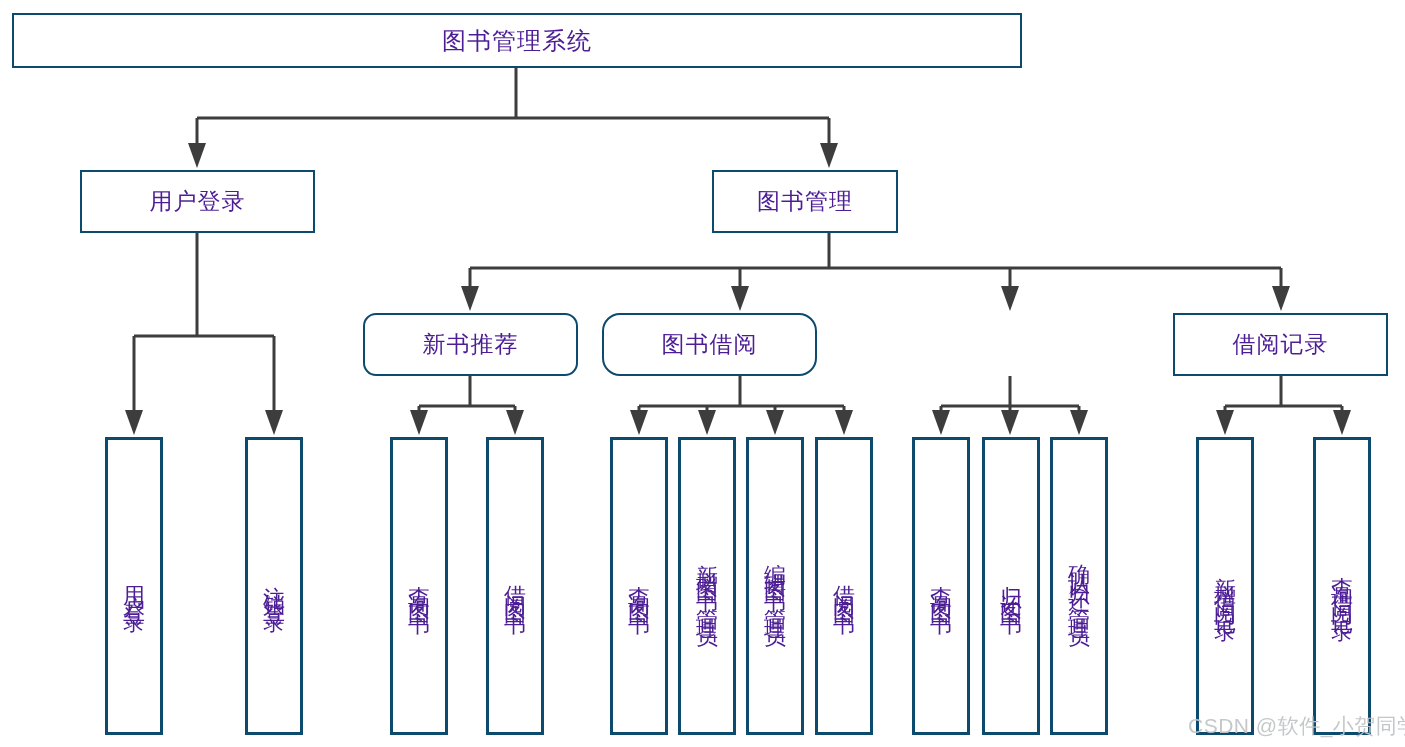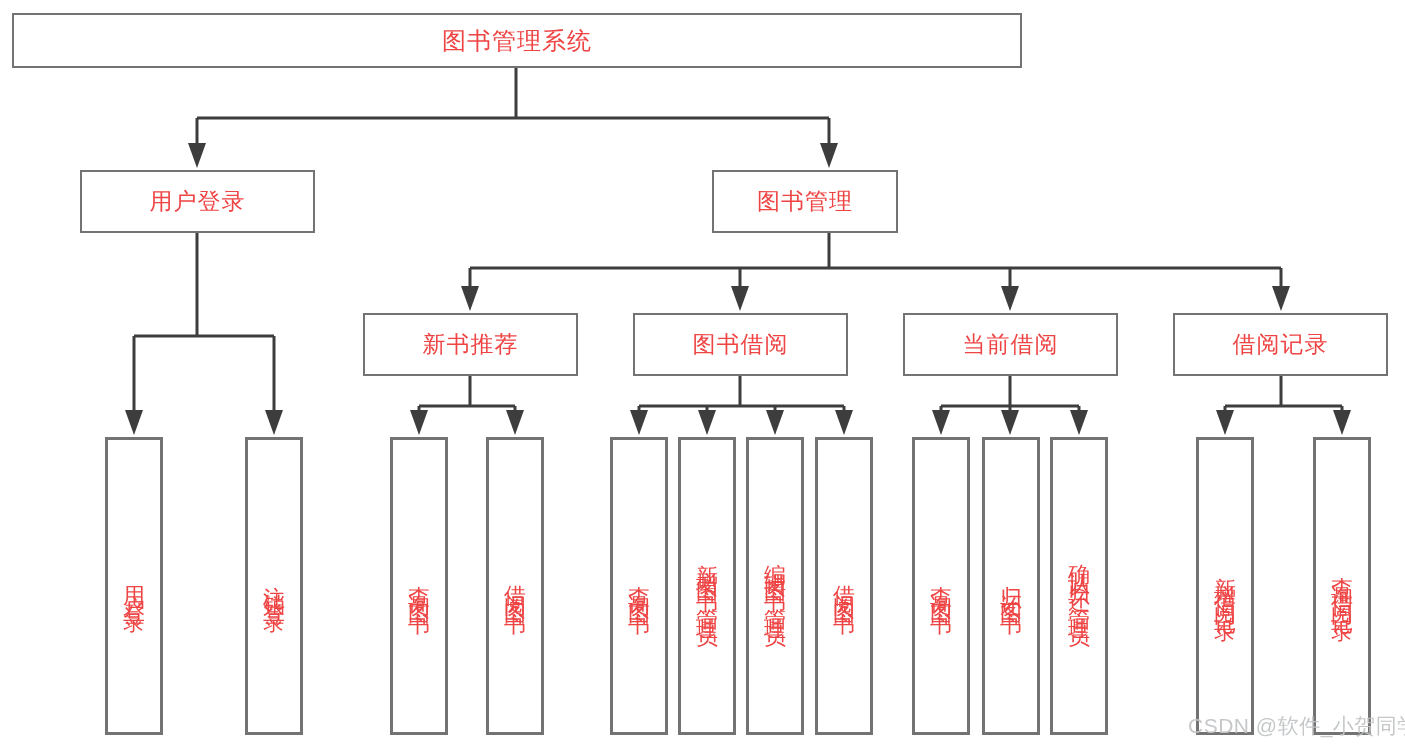--- a/index.html
+++ b/index.html
@@ -8,32 +8,32 @@
     width:1405px;height:747px;
     background:#ffffff;
     font-family:"Liberation Sans","DejaVu Sans",sans-serif;
     overflow:hidden;
   }
   .connectors{position:absolute;left:0;top:0;width:1405px;height:747px;}
   .node{
     position:absolute;
     box-sizing:border-box;
     background:#ffffff;
-    border:2px solid #737373;
+    border:2px solid #0c4a6e;
     display:flex;align-items:center;justify-content:center;
-    color:#ef4444;
+    color:#4c1d95;
     font-size:23px;
     letter-spacing:1px;
     white-space:nowrap;
   }
   .n-root{left:12px;top:13px;width:1010px;height:55px;font-size:24px;}
   .n-user-login{left:80px;top:170px;width:235px;height:63px;}
   .n-book-mgmt{left:712px;top:170px;width:186px;height:63px;}
-  .n-new-book{left:363px;top:313px;width:215px;height:63px;}
-  .n-book-borrow{left:633px;top:313px;width:215px;height:63px;}
+  .n-new-book{left:363px;top:313px;width:215px;height:63px;border-radius:13px;}
+  .n-book-borrow{left:602px;top:313px;width:215px;height:63px;border-radius:18px;}
   .n-current-borrow{left:903px;top:313px;width:215px;height:63px;}
   .n-borrow-record{left:1173px;top:313px;width:215px;height:63px;}
   .leaf{
     top:437px;height:298px;width:58px;
     border-width:3px;
     font-size:22px;
   }
   .leaf .vtext{
     writing-mode:vertical-rl;
     letter-spacing:9px;
@@ -140,21 +140,20 @@
     </g>
   </svg>
 
   <div class="node n-root">图书管理系统</div>
 
   <div class="node n-user-login">用户登录</div>
   <div class="node n-book-mgmt">图书管理</div>
 
   <div class="node n-new-book">新书推荐</div>
   <div class="node n-book-borrow">图书借阅</div>
-  <div class="node n-current-borrow">当前借阅</div>
   <div class="node n-borrow-record">借阅记录</div>
 
   <div class="node leaf l-user-login">
     <span class="vtext">用户登录</span>
   </div>
   <div class="node leaf l-logout">
     <span class="vtext">注销登录</span>
   </div>
 
   <div class="node leaf l-query-1">

